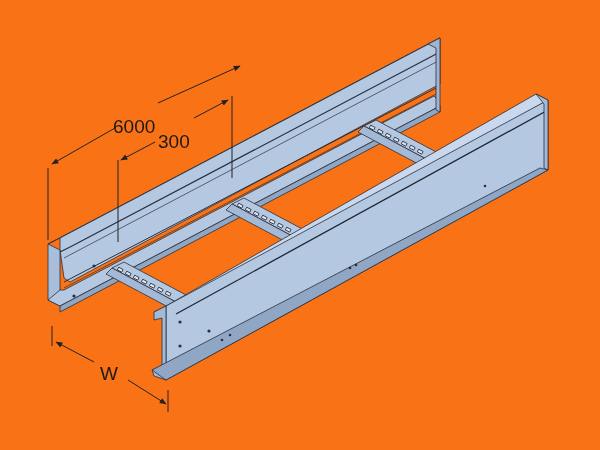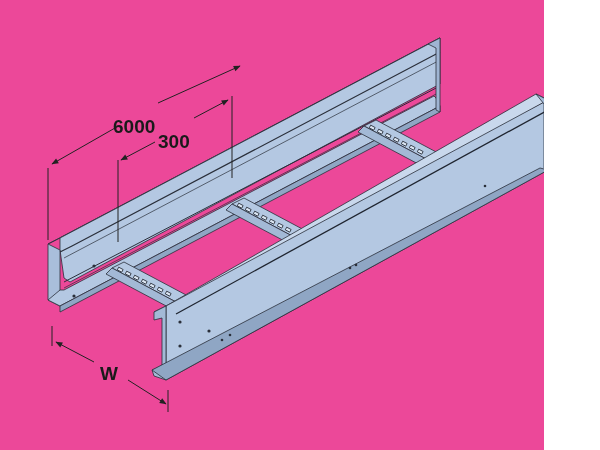--- a/index.html
+++ b/index.html
@@ -1,16 +1,16 @@
 <!DOCTYPE html>
 <html><head>
 <meta charset="utf-8">
 <style>
   html,body{margin:0;padding:0;background:#ffffff;}
-  #canvas{position:relative;width:544px;height:450px;overflow:hidden;background:#ec4899;font-weight:bold;}
+  #canvas{position:relative;width:600px;height:450px;overflow:hidden;background:#f97316;}
   svg{position:absolute;left:0;top:0;}
   .dim-text{font-family:"Liberation Sans",sans-serif;font-size:19px;fill:#1a1a1a;}
 </style>
 </head>
 <body>
 
 <div id="canvas">
 <svg width="600" height="450" viewBox="0 0 600 450" xmlns="http://www.w3.org/2000/svg">
   <defs>
     <marker id="arr" viewBox="0 0 10 10" refX="9" refY="5" markerWidth="9" markerHeight="7" orient="auto-start-reverse">

